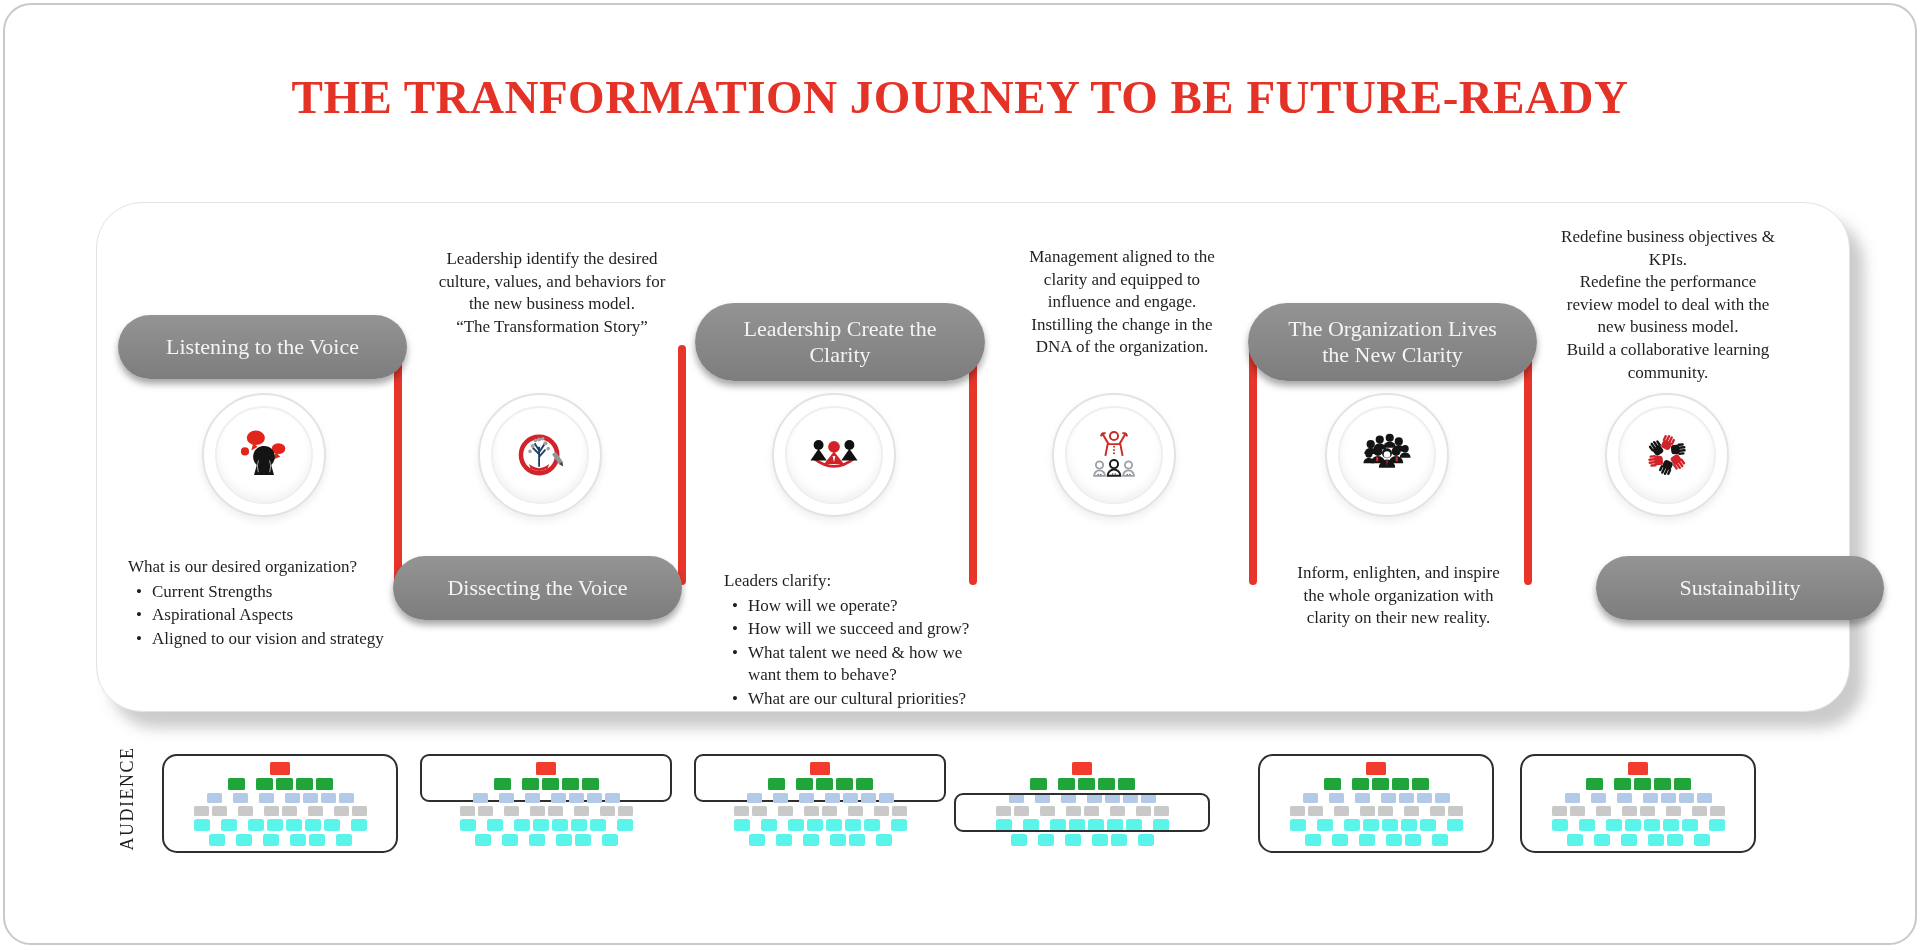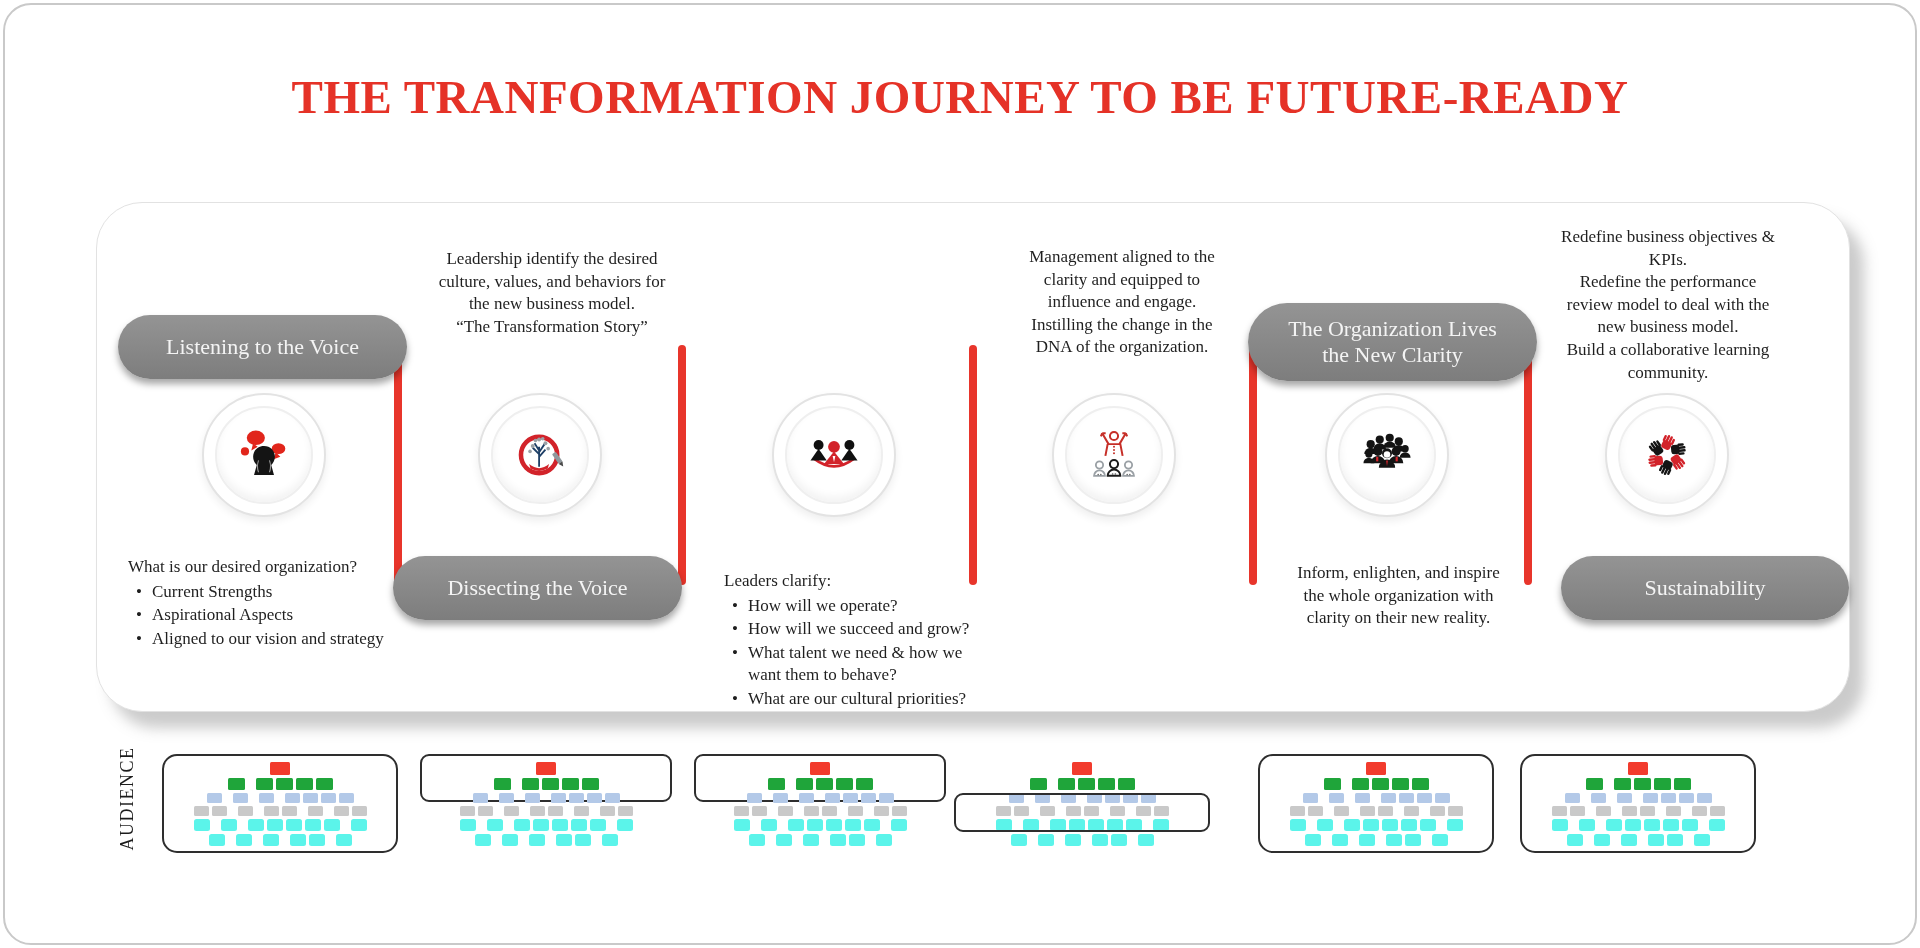--- a/index.html
+++ b/index.html
@@ -23,21 +23,21 @@
         text-align:center;color:#f4f4f4;
         background:linear-gradient(180deg,#949494 0%,#7d7d7d 100%);
         border-radius:42px;box-shadow:0 5px 7px rgba(0,0,0,.35);
         font-size:22px;line-height:1.2;}
   .pill-s1{left:118px;top:315px;width:289px;height:64px}
   .pill-s2{left:393px;top:556px;width:289px;height:64px}
   .pill-s3{left:695px;top:303px;width:290px;height:78px}
   .pill-s4{left:971px;top:549px;width:290px;height:78px;}
   .pill-s4 span,.pill-s3 span,.pill-s5 span{display:block;max-width:240px;}
   .pill-s5{left:1248px;top:303px;width:289px;height:78px}
-  .pill-s6{left:1561px;top:556px;width:288px;height:64px}
+  .pill-s6{left:1596px;top:556px;width:288px;height:64px}
 
   .icon-circle{position:absolute;top:393px;width:120px;height:120px;border-radius:50%;
                background:#fff;border:2px solid #e3e3e3;display:flex;align-items:center;
                justify-content:center;box-shadow:0 4px 9px rgba(0,0,0,.07);z-index:3;}
   .icon-inner{width:94px;height:94px;border-radius:50%;background:#fff;border:2px solid #efefef;
               box-shadow:inset 0 -5px 9px rgba(0,0,0,.05);display:flex;align-items:center;
               justify-content:center;}
   .ic1{left:202px}.ic2{left:478px}.ic3{left:772px}.ic4{left:1052px}.ic5{left:1325px}.ic6{left:1605px}
 
   .desc{position:absolute;z-index:3;font-size:17px;color:#1f1f1f;line-height:1.33;}
@@ -85,20 +85,23 @@
   <div class="connector c2"></div>
   <div class="connector c3"></div>
   <div class="connector c4"></div>
   <div class="connector c5"></div>
 
   <div class="pill pill-s1">
     <span>Listening to the Voice</span>
   </div>
   <div class="pill pill-s2">
     <span>Dissecting the Voice</span>
+  </div>
+  <div class="pill pill-s3">
+    <span>Leadership Create the Clarity</span>
   </div>
   <div class="pill pill-s5">
     <span>The Organization Lives the New Clarity</span>
   </div>
   <div class="pill pill-s6">
     <span>Sustainability</span>
   </div>
 
   <div class="icon-circle ic1">
     <div class="icon-inner">

